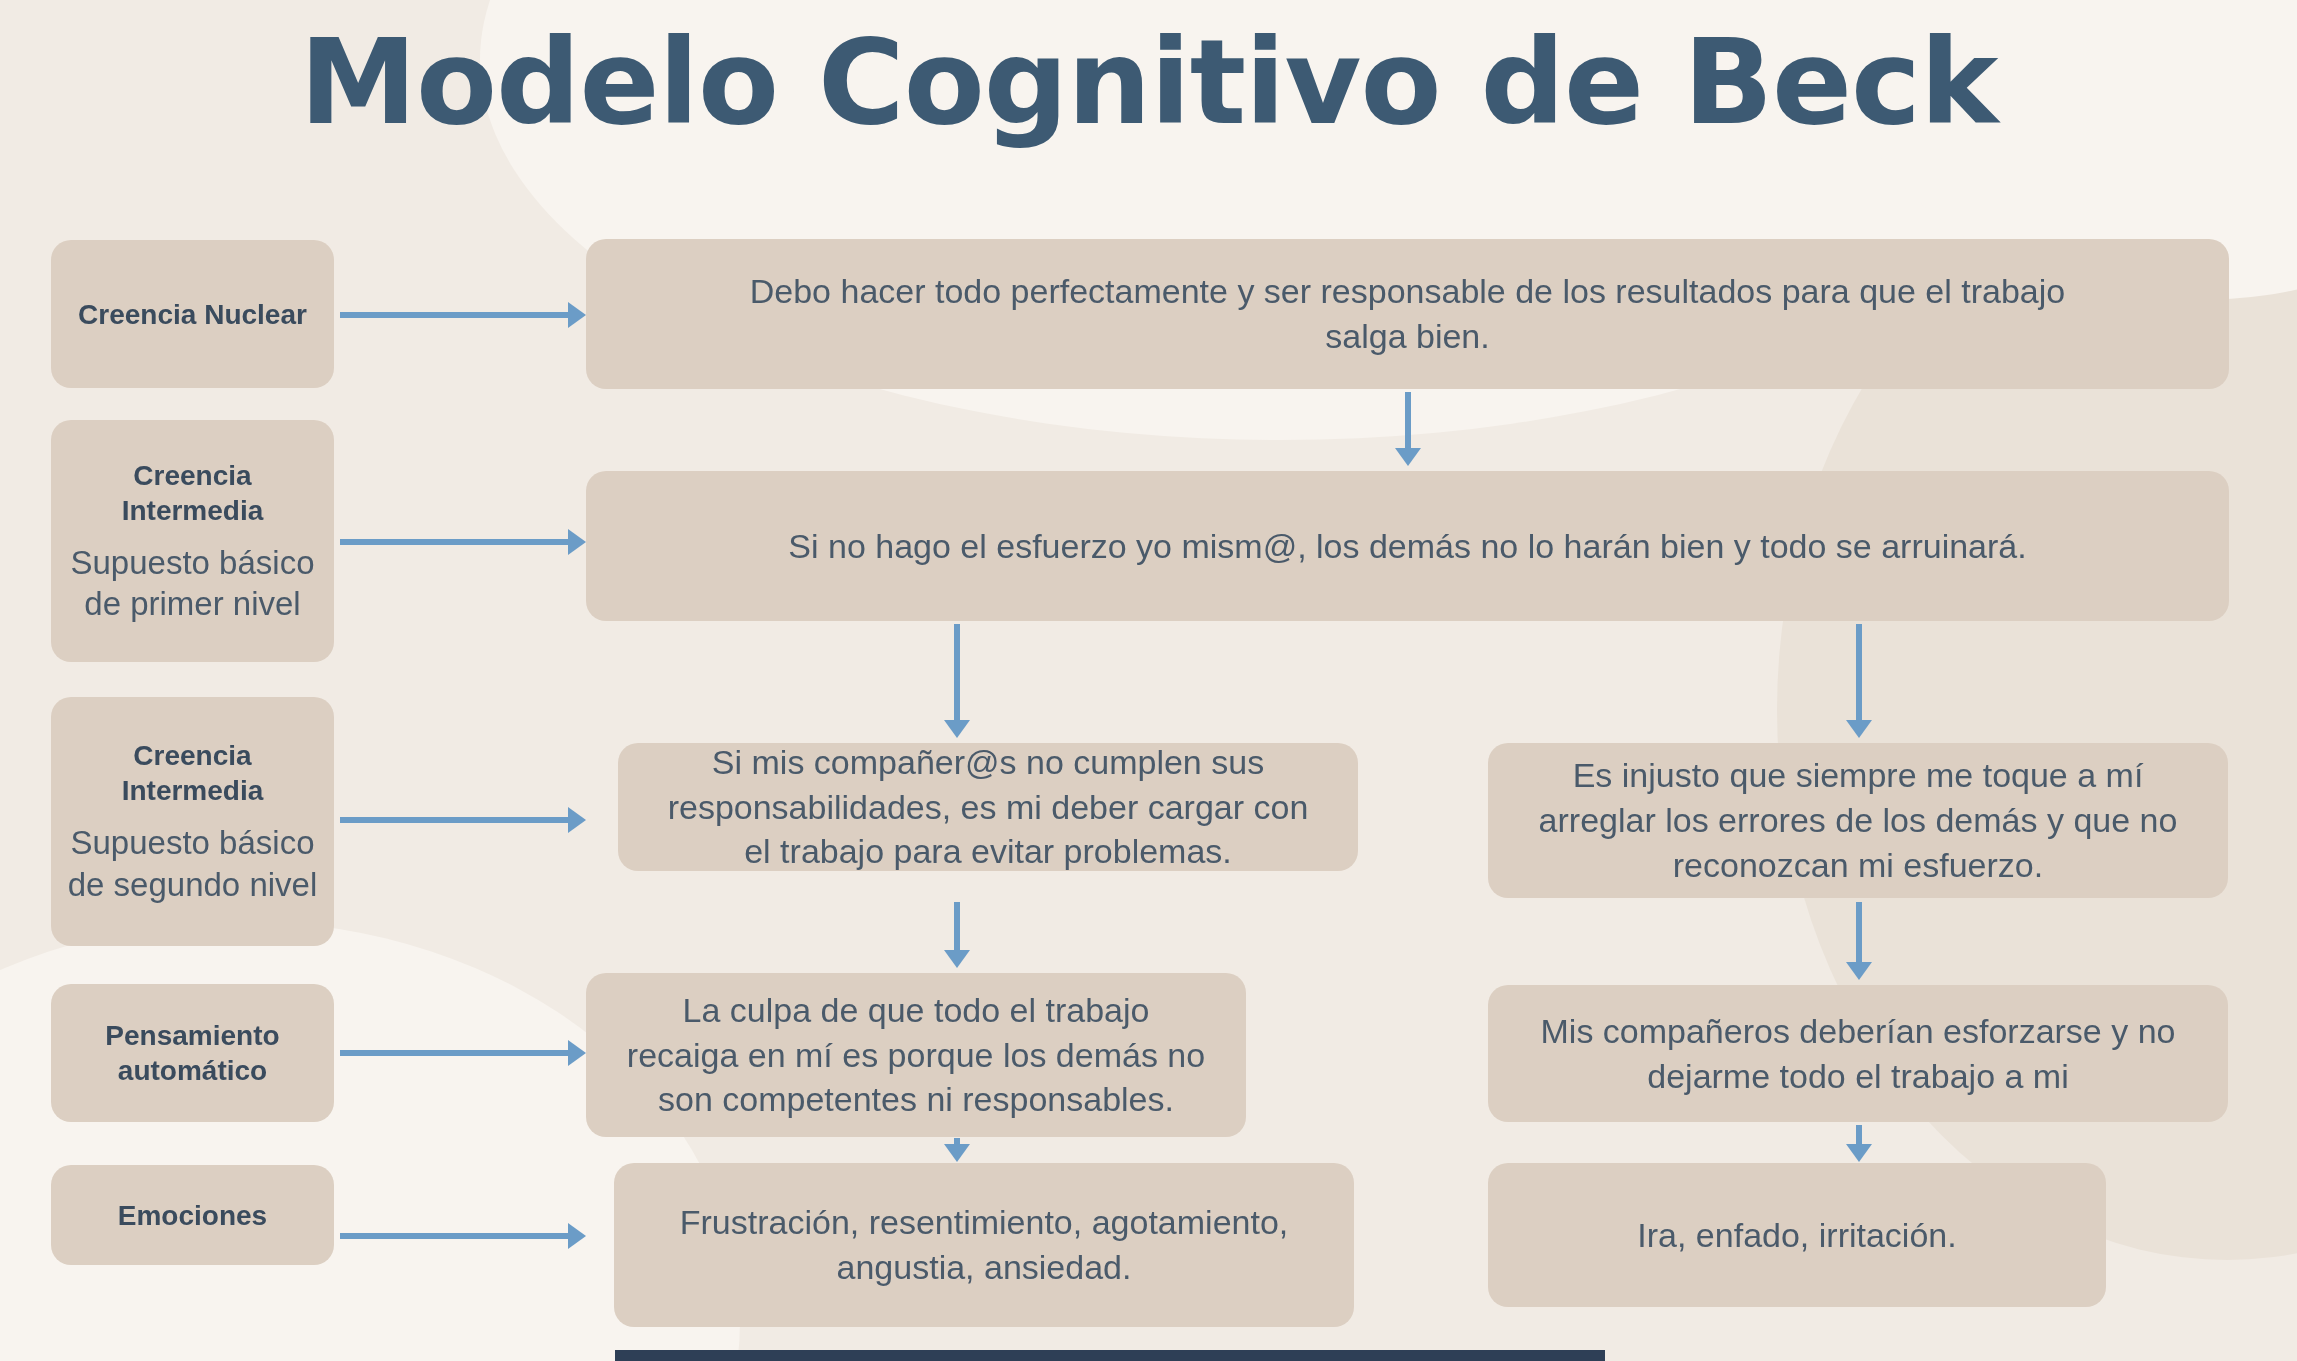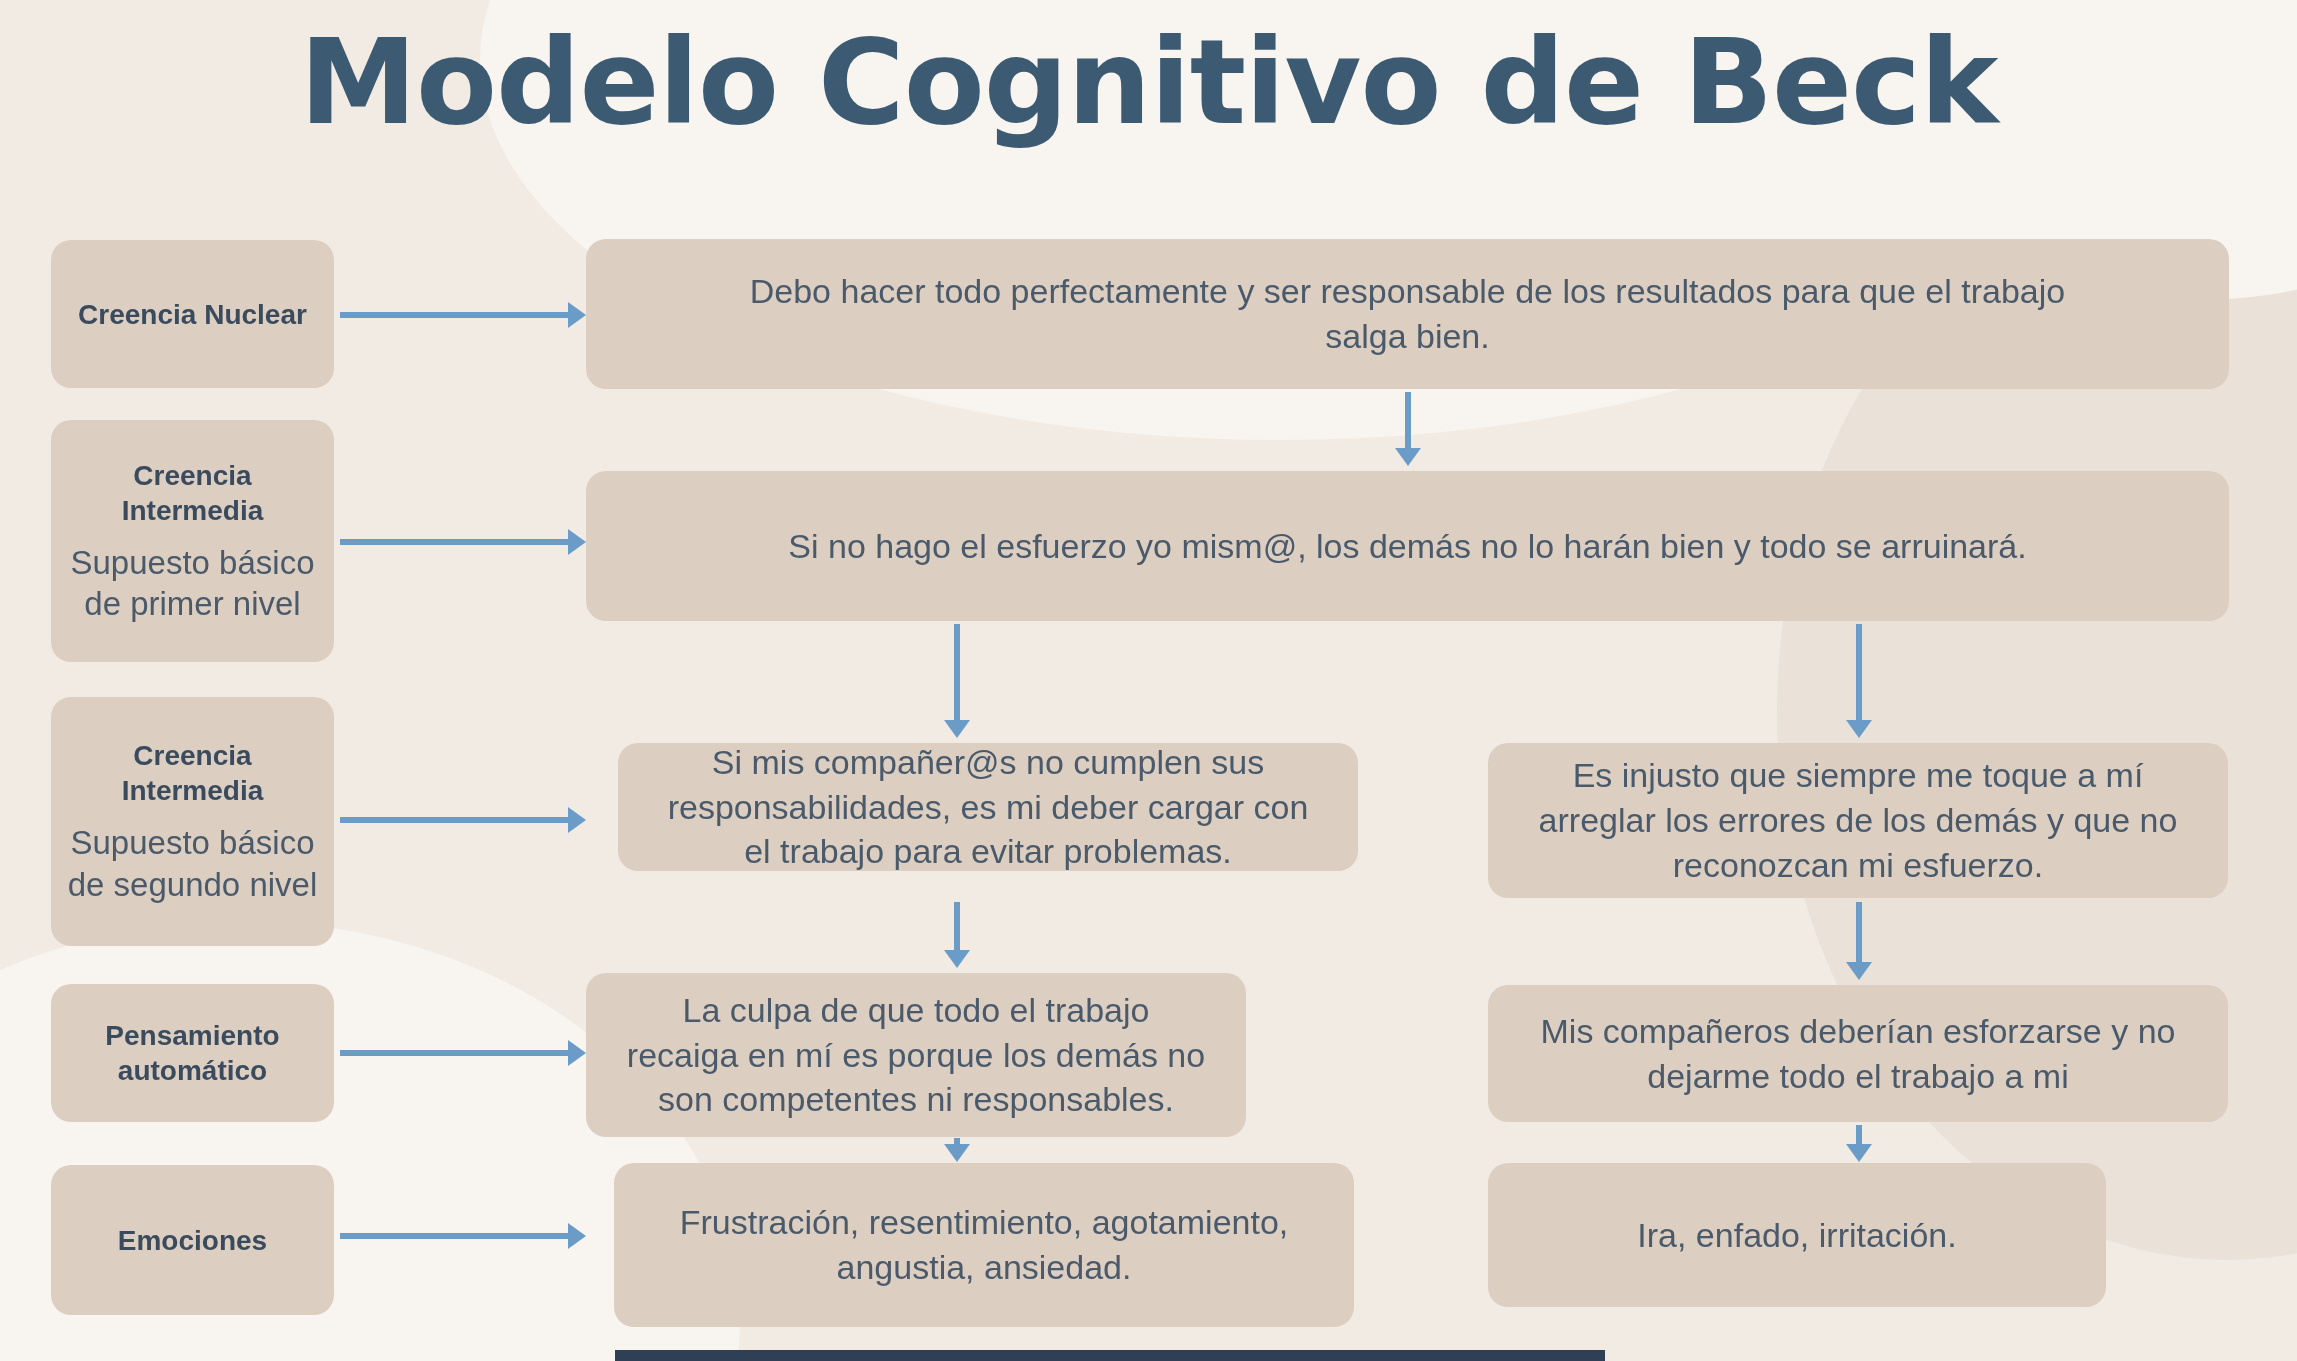--- a/index.html
+++ b/index.html
@@ -123,21 +123,21 @@
 
   <div class="box label-box" style="left:51px;top:697px;width:283px;height:249px;">
     <div class="label-title">Creencia Intermedia</div>
     <div class="label-sub">Supuesto básico de segundo nivel</div>
   </div>
 
   <div class="box label-box" style="left:51px;top:984px;width:283px;height:138px;">
     <div class="label-title">Pensamiento automático</div>
   </div>
 
-  <div class="box label-box" style="left:51px;top:1165px;width:283px;height:150px;">
+  <div class="box label-box" style="left:51px;top:1165px;width:283px;height:100px;">
     <div class="label-title">Emociones</div>
   </div>
 
   <div class="box content-box wide" style="left:586px;top:239px;width:1643px;height:150px;">Debo hacer todo perfectamente y ser responsable de los resultados para que el trabajo salga bien.</div>
 
   <div class="box content-box wide" style="left:586px;top:471px;width:1643px;height:150px;">Si no hago el esfuerzo yo mism@, los demás no lo harán bien y todo se arruinará.</div>
 
   <div class="box content-box" style="left:586px;top:743px;width:740px;height:128px;margin-left:32px;">Si mis compañer@s no cumplen sus responsabilidades, es mi deber cargar con el trabajo para evitar problemas.</div>
 
   <div class="box content-box" style="left:1488px;top:743px;width:740px;height:155px;">Es injusto que siempre me toque a mí arreglar los errores de los demás y que no reconozcan mi esfuerzo.</div>

